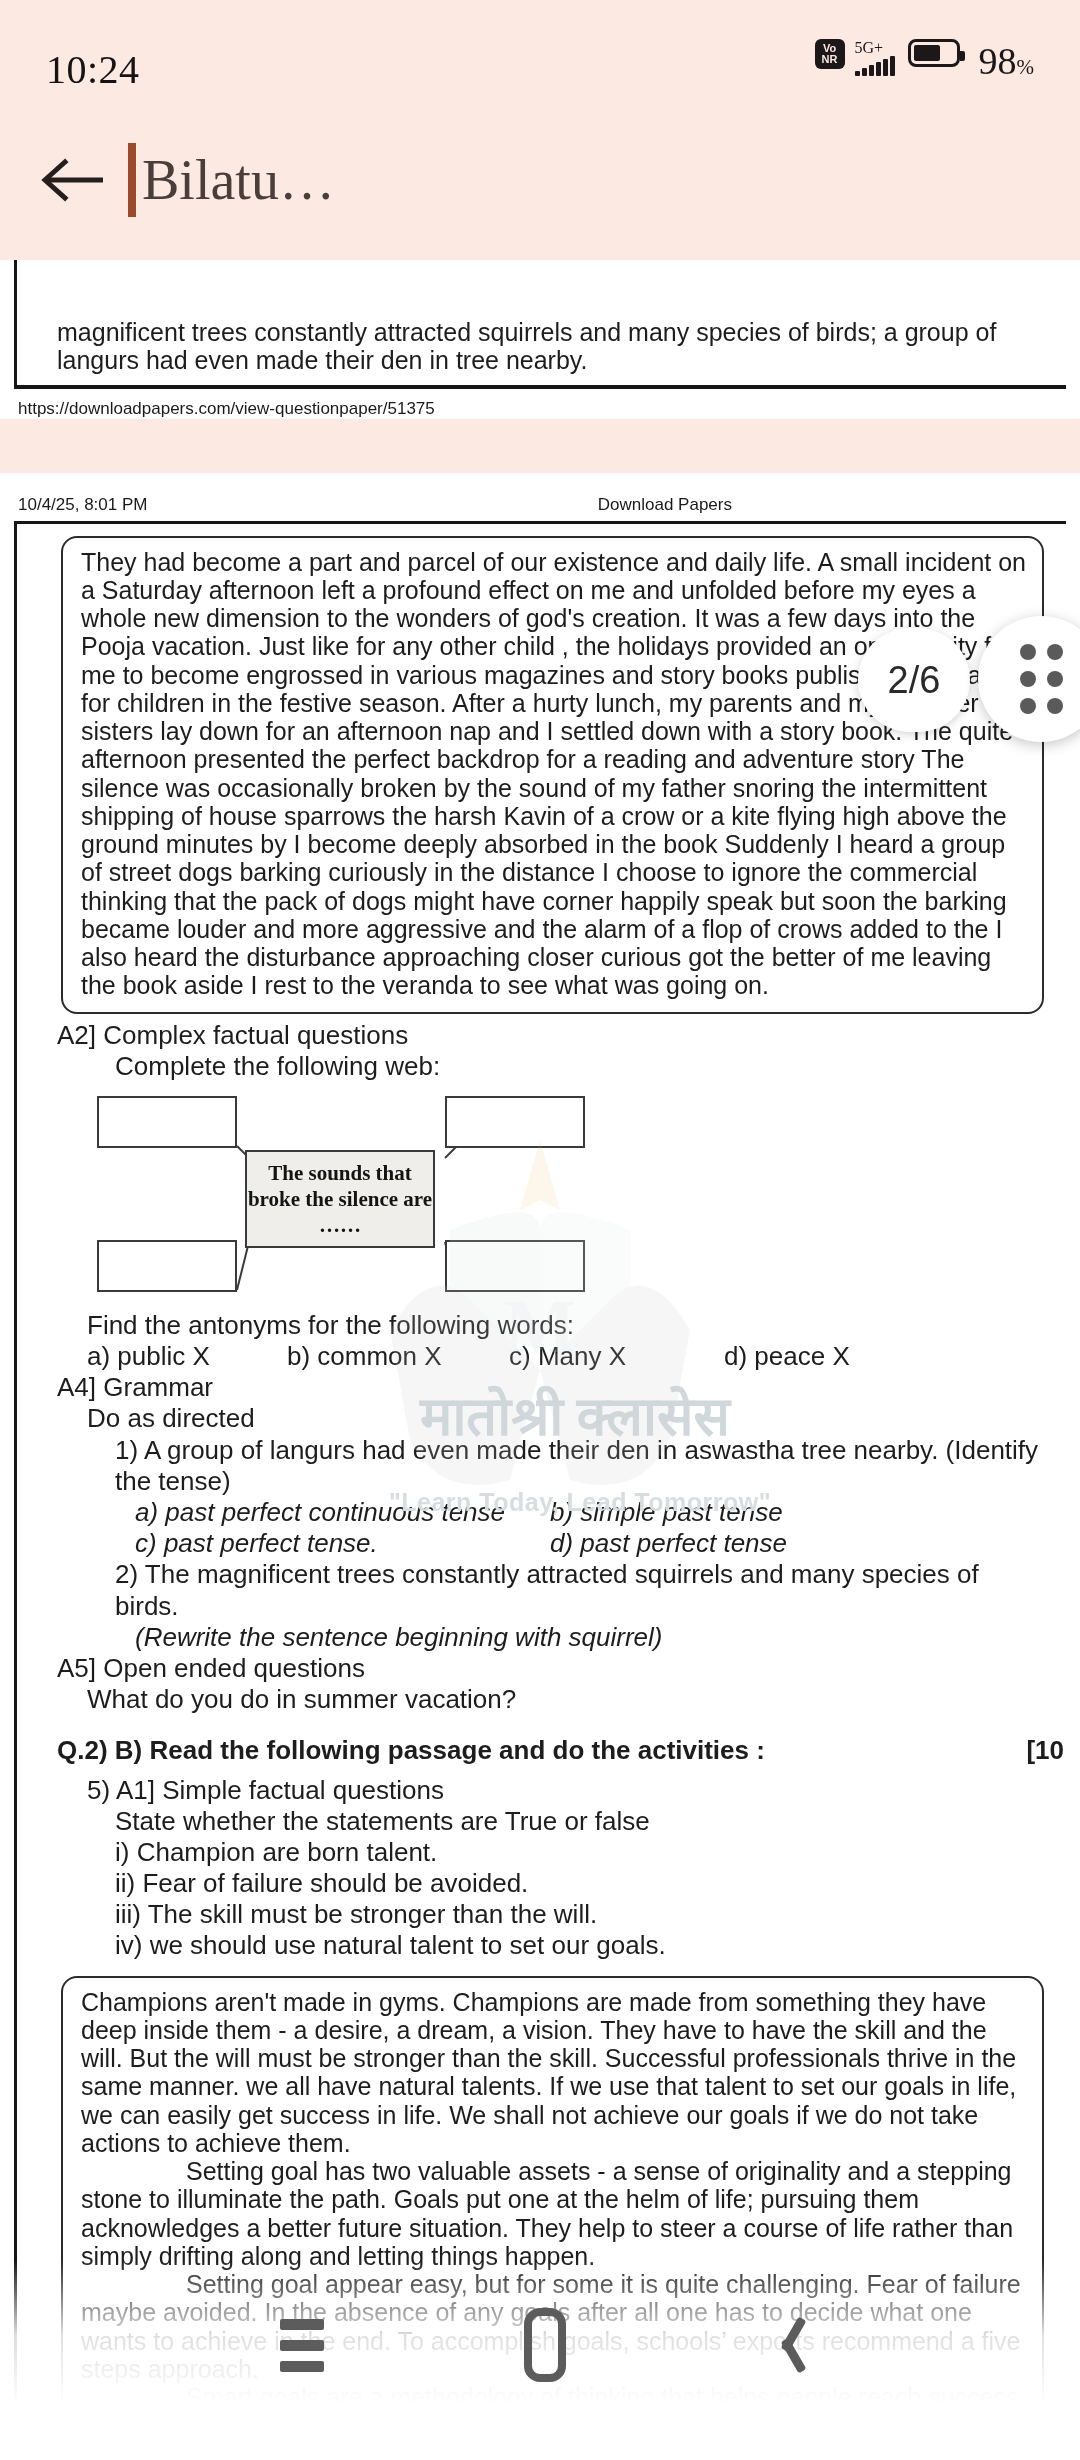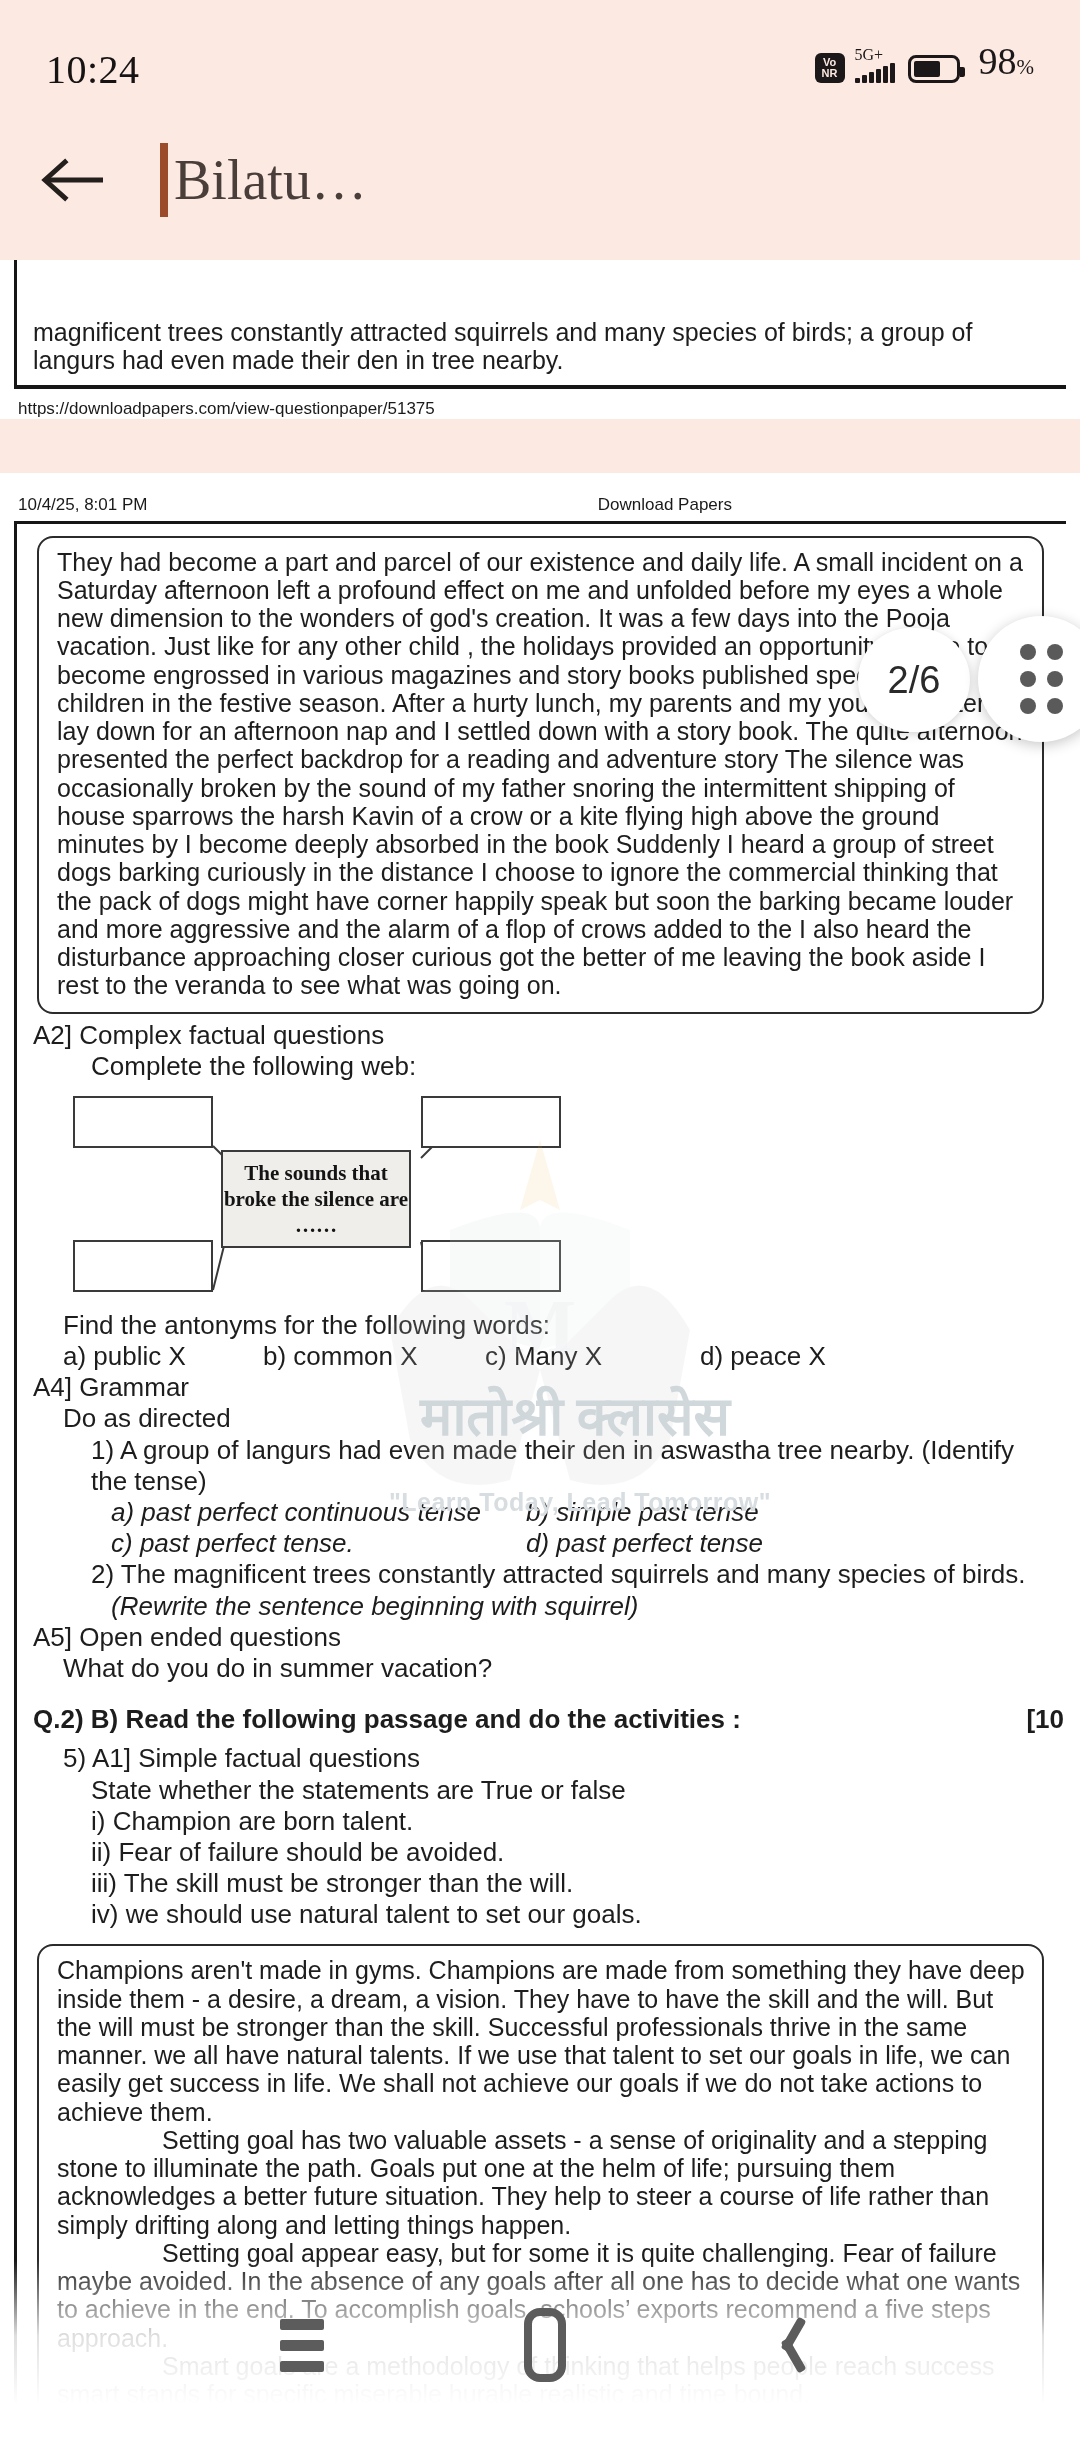--- a/index.html
+++ b/index.html
@@ -22,21 +22,21 @@
     width: 1080px; height: 100px;
     background: #fbe9e2;
     display: flex; align-items: center;
     justify-content: space-between;
     padding: 22px 46px 0 46px;
   }
   .clock {
     font-family: "Liberation Serif", serif;
     font-size: 40px; color: #171313; letter-spacing: 0.5px; margin-top: 16px;
   }
-  .sb-right { display: flex; align-items: flex-end; gap: 9px; }
+  .sb-right { display: flex; align-items: flex-start; gap: 9px; }
   .vonr {
     width: 30px; height: 30px; border-radius: 6px;
     background: #1c1718; color: #fbe9e2;
     font-size: 11px; font-weight: bold; line-height: 11px;
     display: flex; flex-direction: column;
     align-items: center; justify-content: center;
     font-family: "Liberation Sans", sans-serif;
   }
   .netblock { display: flex; flex-direction: column; align-items: flex-start; margin-left: 1px;}
   .nettxt { font-size: 16px; font-weight: 400; color: #1c1718; line-height: 17px; font-family:"Liberation Serif",serif;}
@@ -62,21 +62,21 @@
   .appbar {
     position: absolute; top: 100px; left: 0;
     width: 1080px; height: 160px;
     background: #fbe9e2;
     display: flex; align-items: center;
   }
   .backarrow {
     width: 110px; display: flex; align-items: center; justify-content: center;
     margin-left: 18px;
   }
-  .title-wrap { display: flex; align-items: center; margin-left: 32px; }
+  .title-wrap { display: flex; align-items: center; }
   .title-bar-accent { width: 8px; background: #9b4a2a; margin-right: 6px; height: 74px; }
   .app-title {
     font-family: "Liberation Serif", serif;
     font-size: 56px; color: #4a3e3a; line-height: 74px;
   }
 
   
   .doc { position: absolute; left: 0; width: 1080px; background: #ffffff; }
 
   .page {
@@ -91,21 +91,21 @@
     padding: 0 4px 6px 4px;
   }
   .page-meta .dp { margin-right: 330px; }
   .page-url {
     font-size: 17px; color: #1a1a1a; padding: 10px 4px 0 4px;
     font-family: "Liberation Sans", sans-serif;
   }
   .gapband { background: #fbe9e2; width: 1080px; }
 
   .sheet { border: 3px solid #161616; border-right: none; position: relative; }
-  .sheet-inner { padding: 8px 18px 10px 16px; position: relative; }
+  .sheet-inner { padding: 8px 18px 10px 40px; position: relative; }
 
   .qbox {
     border: 2px solid #2b2b2b; border-radius: 16px;
     padding: 10px 16px 12px 18px; margin: 4px 4px 6px 4px;
     position: relative; background: transparent;
   }
   .ptext {
     font-size: 25px; line-height: 1.13; color: #1d1d1d;
     font-family: "Liberation Sans", sans-serif; text-align: left;
   }

